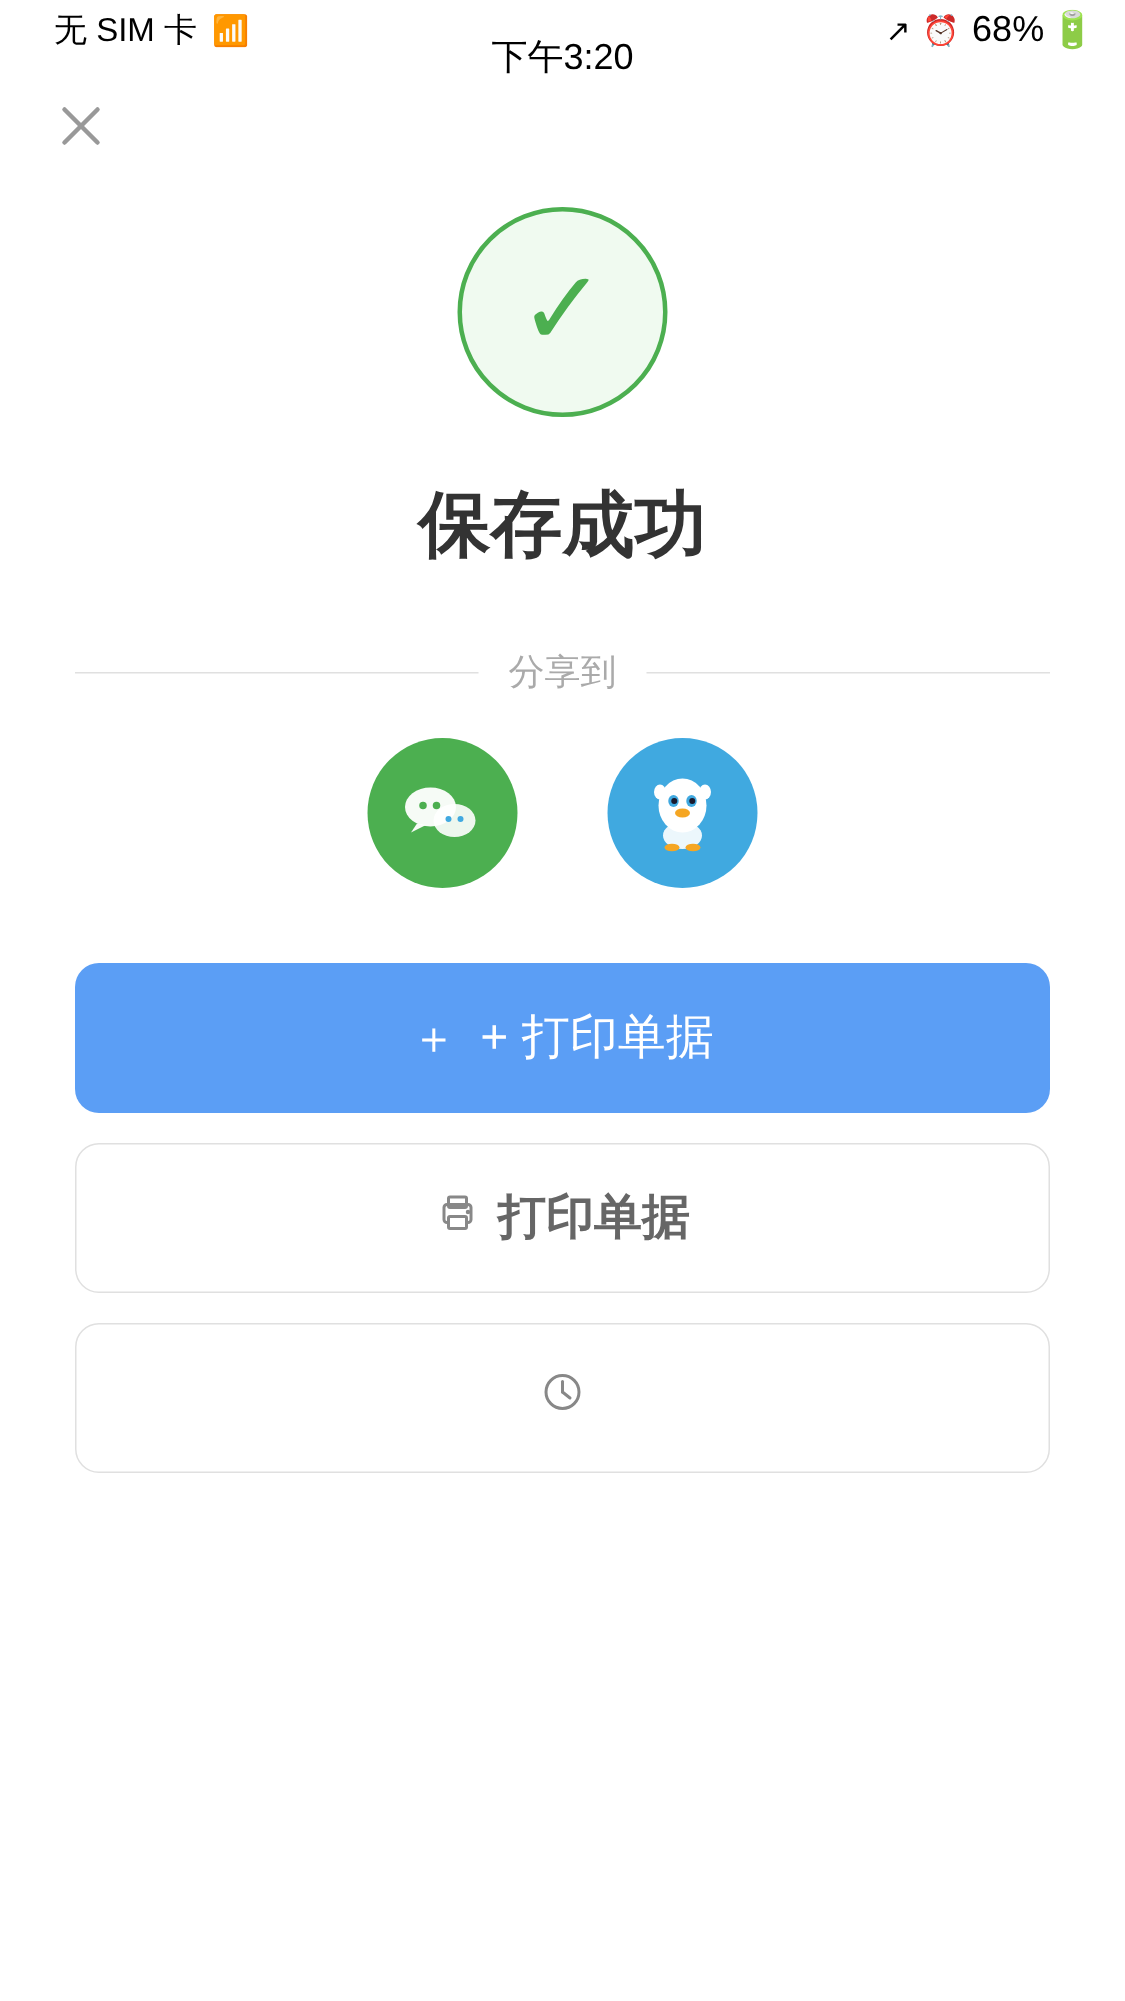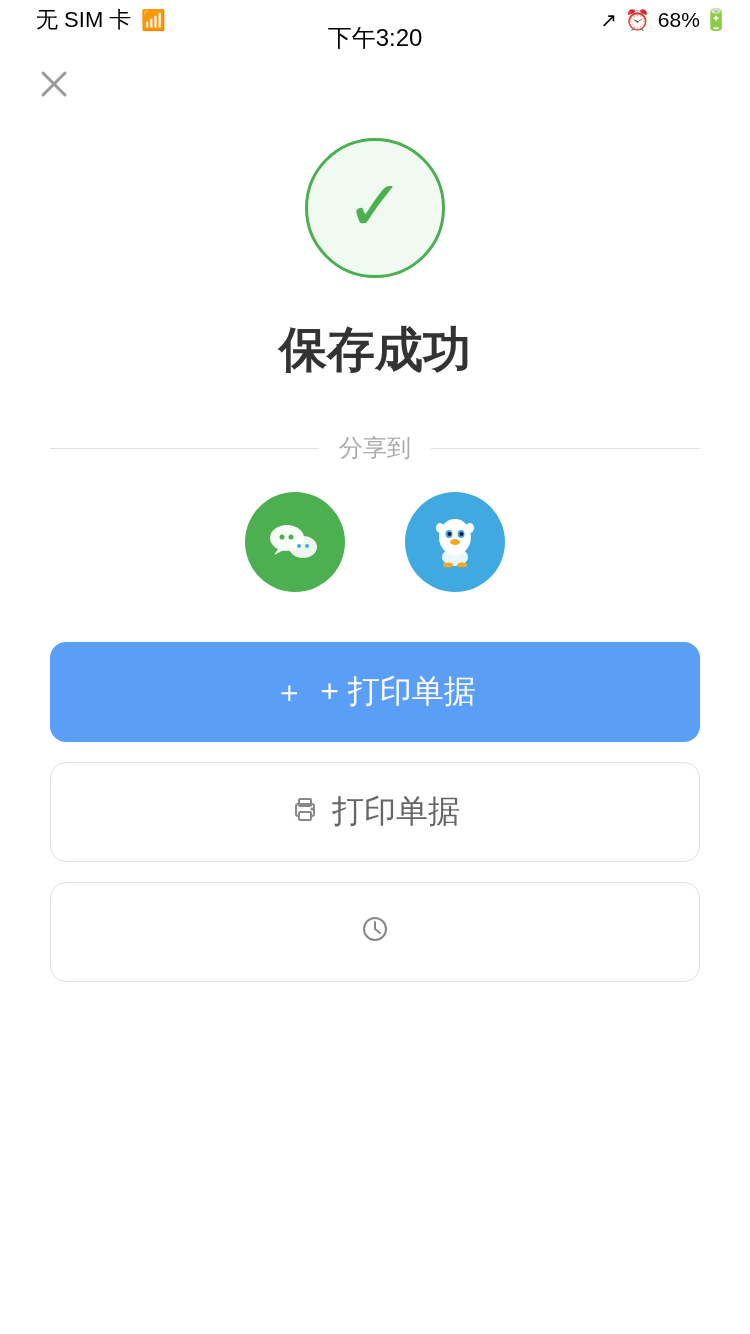--- a/index.html
+++ b/index.html
@@ -50,21 +50,21 @@
       display: flex;
       align-items: center;
       gap: 8px;
       font-size: 20px;
       color: #000;
     }
     .battery-icon {
       display: flex;
       align-items: center;
       gap: 4px;
-      font-size: 21px;
+      font-size: 24px;
     }
 
     
     .close-area {
       padding: 20px 30px 10px 30px;
     }
     .close-btn {
       width: 48px;
       height: 48px;
       display: flex;
@@ -195,21 +195,21 @@
       border-radius: 16px;
       background: #ffffff;
       border: 1px solid #e0e0e0;
       display: flex;
       align-items: center;
       justify-content: center;
       gap: 12px;
       cursor: pointer;
       font-size: 32px;
       color: #666666;
-      font-weight: 400;
+      font-weight: 700;
     }
     .btn-icon {
       font-size: 30px;
     }
   </style>
 </head>
 <body>
 
 <div class="status-bar">
   <div class="status-left">

